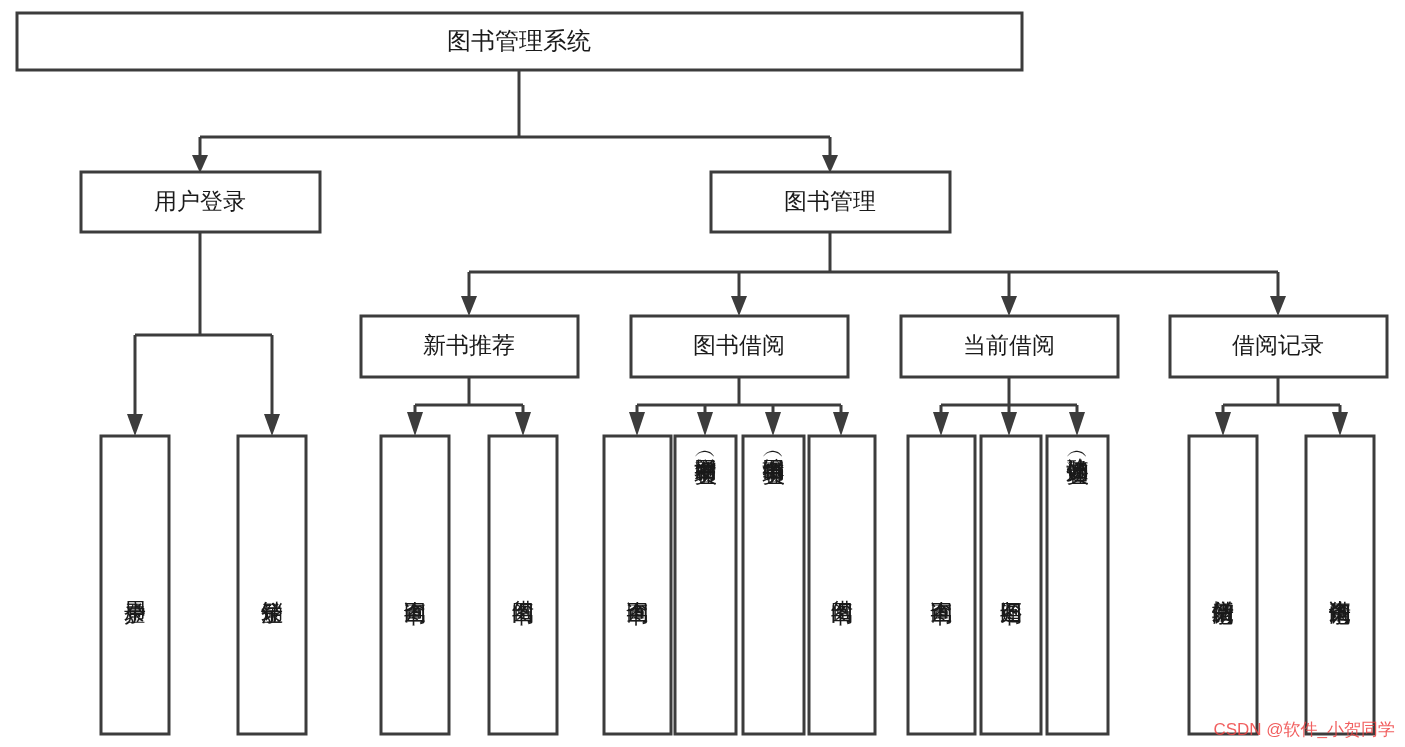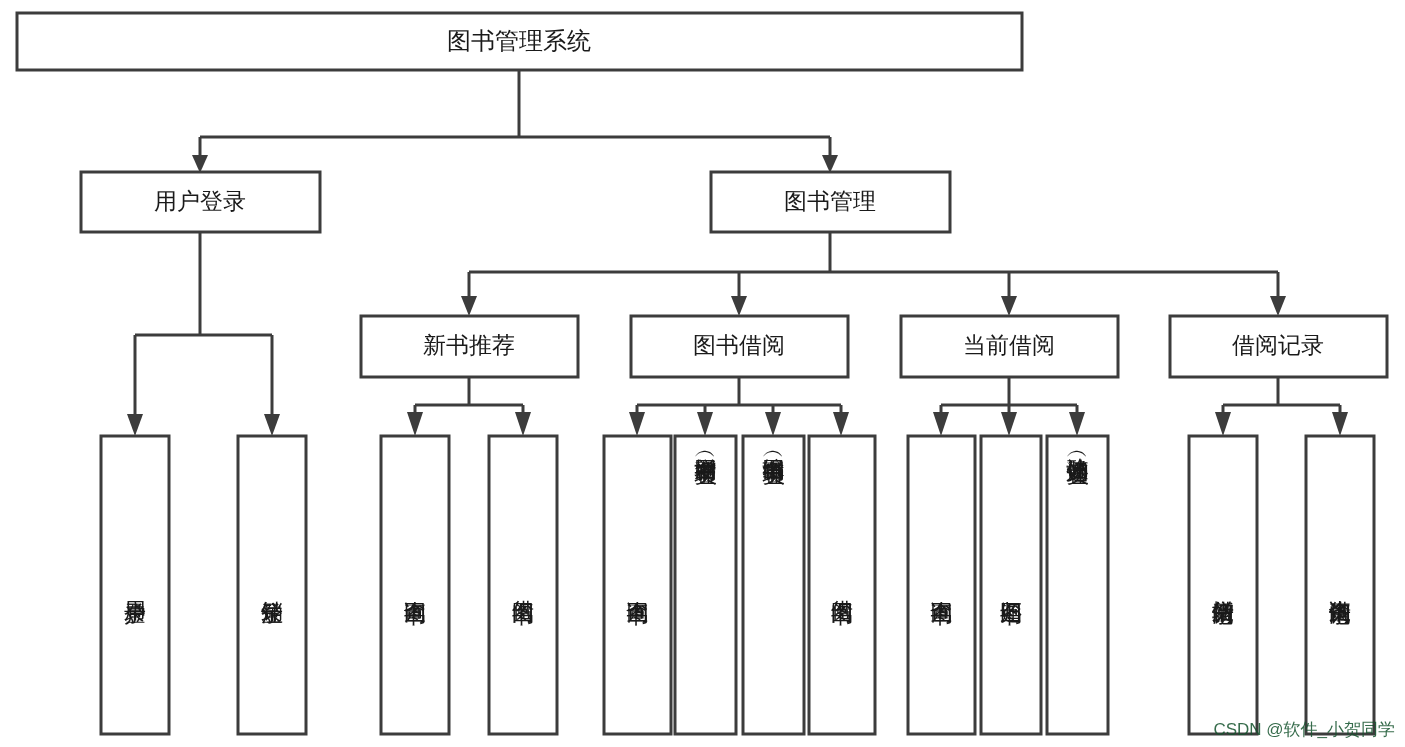--- a/index.html
+++ b/index.html
@@ -75,21 +75,21 @@
     letter-spacing: 1px;
     white-space: nowrap;
     text-align: center;
   }
   .watermark {
     position: absolute;
     right: 10px;
     bottom: 6px;
     font-family: "Liberation Sans", "DejaVu Sans", sans-serif;
     font-size: 17px;
-    color: #14532d;
+    color: #ef4444;
     opacity: .85;
     white-space: nowrap;
     pointer-events: none;
   }
 </style>
 </head>
 <body>
 
 <div id="diagram-root">
 

